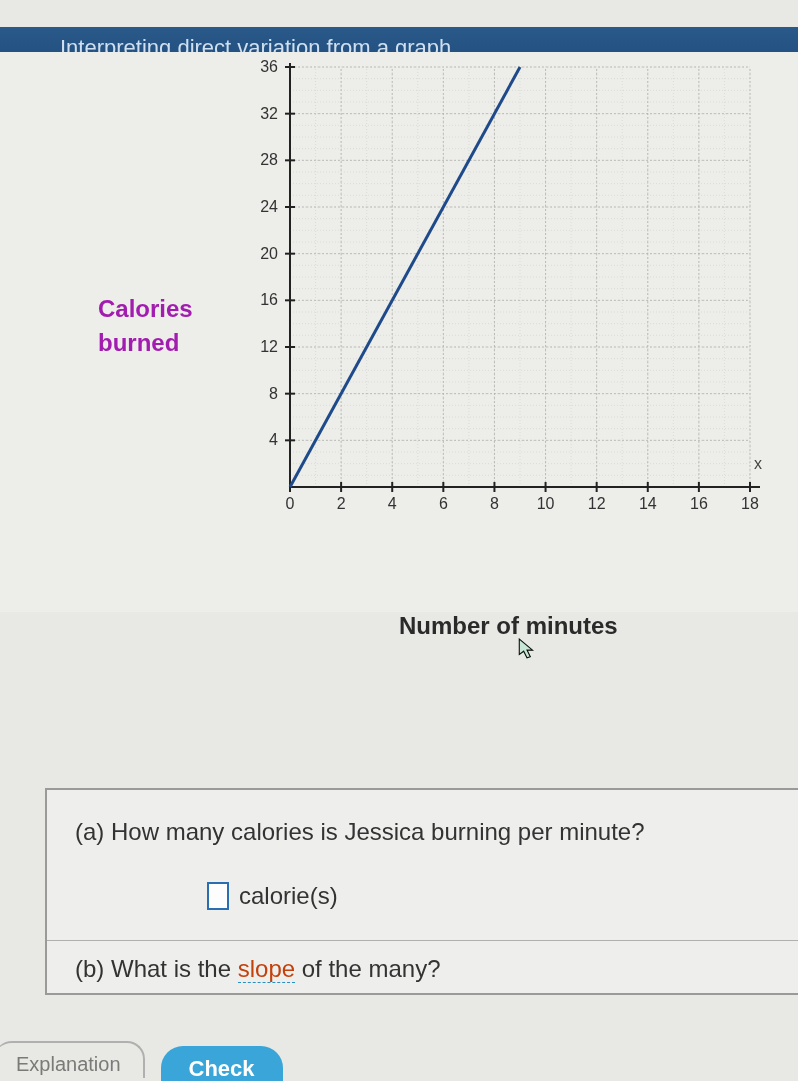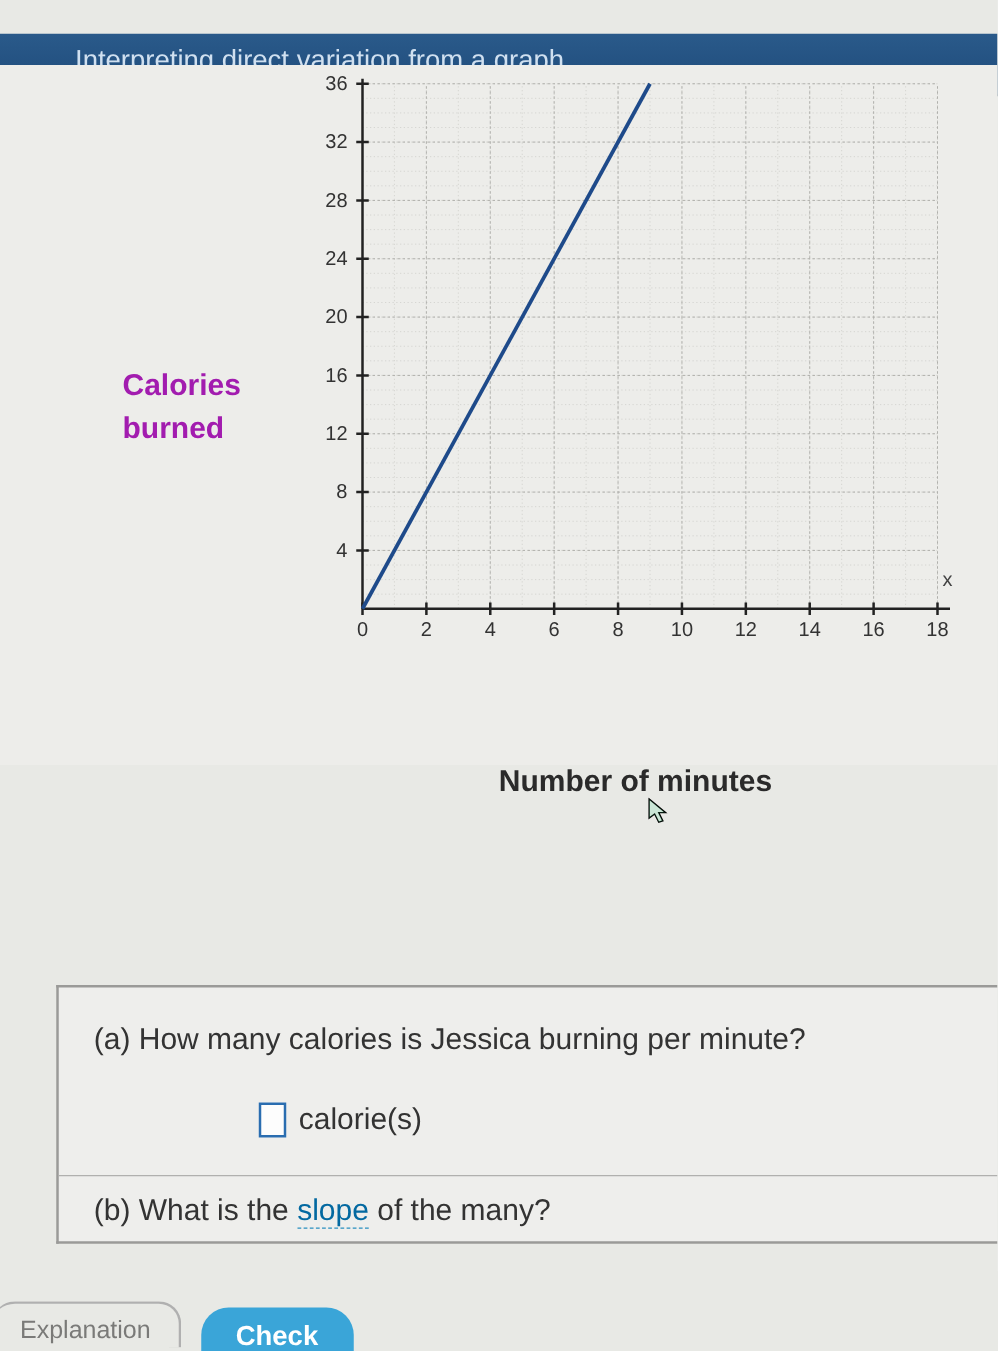--- a/index.html
+++ b/index.html
@@ -109,21 +109,21 @@
   .q-divider {
     border: none;
     border-top: 1px solid #b0b0ae;
     margin: 0 -22px 14px -28px;
   }
   .qb-text {
     font-size: 24px;
     color: #333;
   }
   .slope-link {
-    color: #0369a1;
+    color: #c2410c;
     text-decoration: none;
     border-bottom: 1px dashed #2a8fbf;
   }
   .bottom-bar {
     position: absolute;
     left: 0;
     right: 0;
     bottom: 0;
     height: 44px;
     display: flex;

